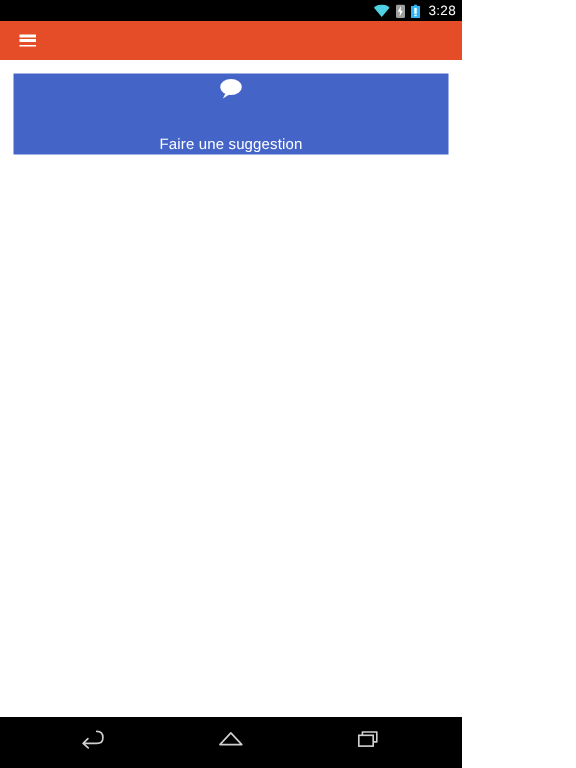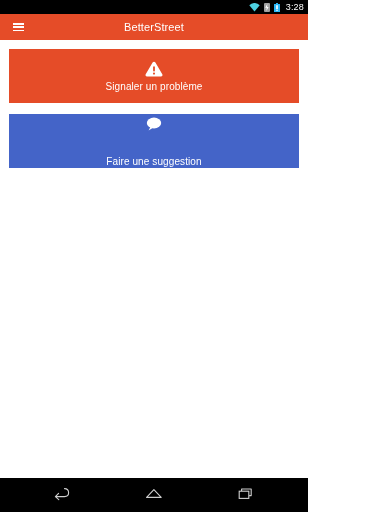--- a/index.html
+++ b/index.html
@@ -177,35 +177,24 @@
   </div>
 
   <div class="app-bar">
     <div class="menu-button">
       <span class="hamburger">
         <span></span>
           <span></span>
           <span></span>
       </span>
     </div>
-    <div class="app-title">BetterStreet</div>
   </div>
 
   <div class="content">
 
-    <div class="action-button" style="background: rgb(229, 76, 40);">
-      <span class="action-icon">
-        <svg width="18" height="16" viewBox="0 0 18 16">
-          <path d="M9 0.8 C9.6 0.8 10.1 1.1 10.4 1.6 L17.3 13.3 C17.9 14.3 17.2 15.5 16 15.5 L2 15.5 C0.8 15.5 0.1 14.3 0.7 13.3 L7.6 1.6 C7.9 1.1 8.4 0.8 9 0.8 Z" fill="#ffffff"></path>
-          <rect x="8.1" y="5.3" width="1.8" height="5.2" rx="0.9" fill="#e54c28"></rect>
-          <circle cx="9" cy="12.6" r="1.05" fill="#e54c28"></circle>
-        </svg>
-      </span>
-      <span class="action-label">Signaler un problème</span>
-    </div>
 
     <div class="action-button" style="background: rgb(68, 100, 200); gap: 20px;">
       <span class="action-icon">
         <svg width="18" height="16" viewBox="0 0 18 16">
           <ellipse cx="9" cy="7" rx="7.2" ry="5.4" fill="#ffffff"></ellipse>
           <path d="M5.6 10.6 L3.6 14.6 L8.4 11.6 Z" fill="#ffffff"></path>
         </svg>
       </span>
       <span class="action-label">Faire une suggestion</span>
     </div>

